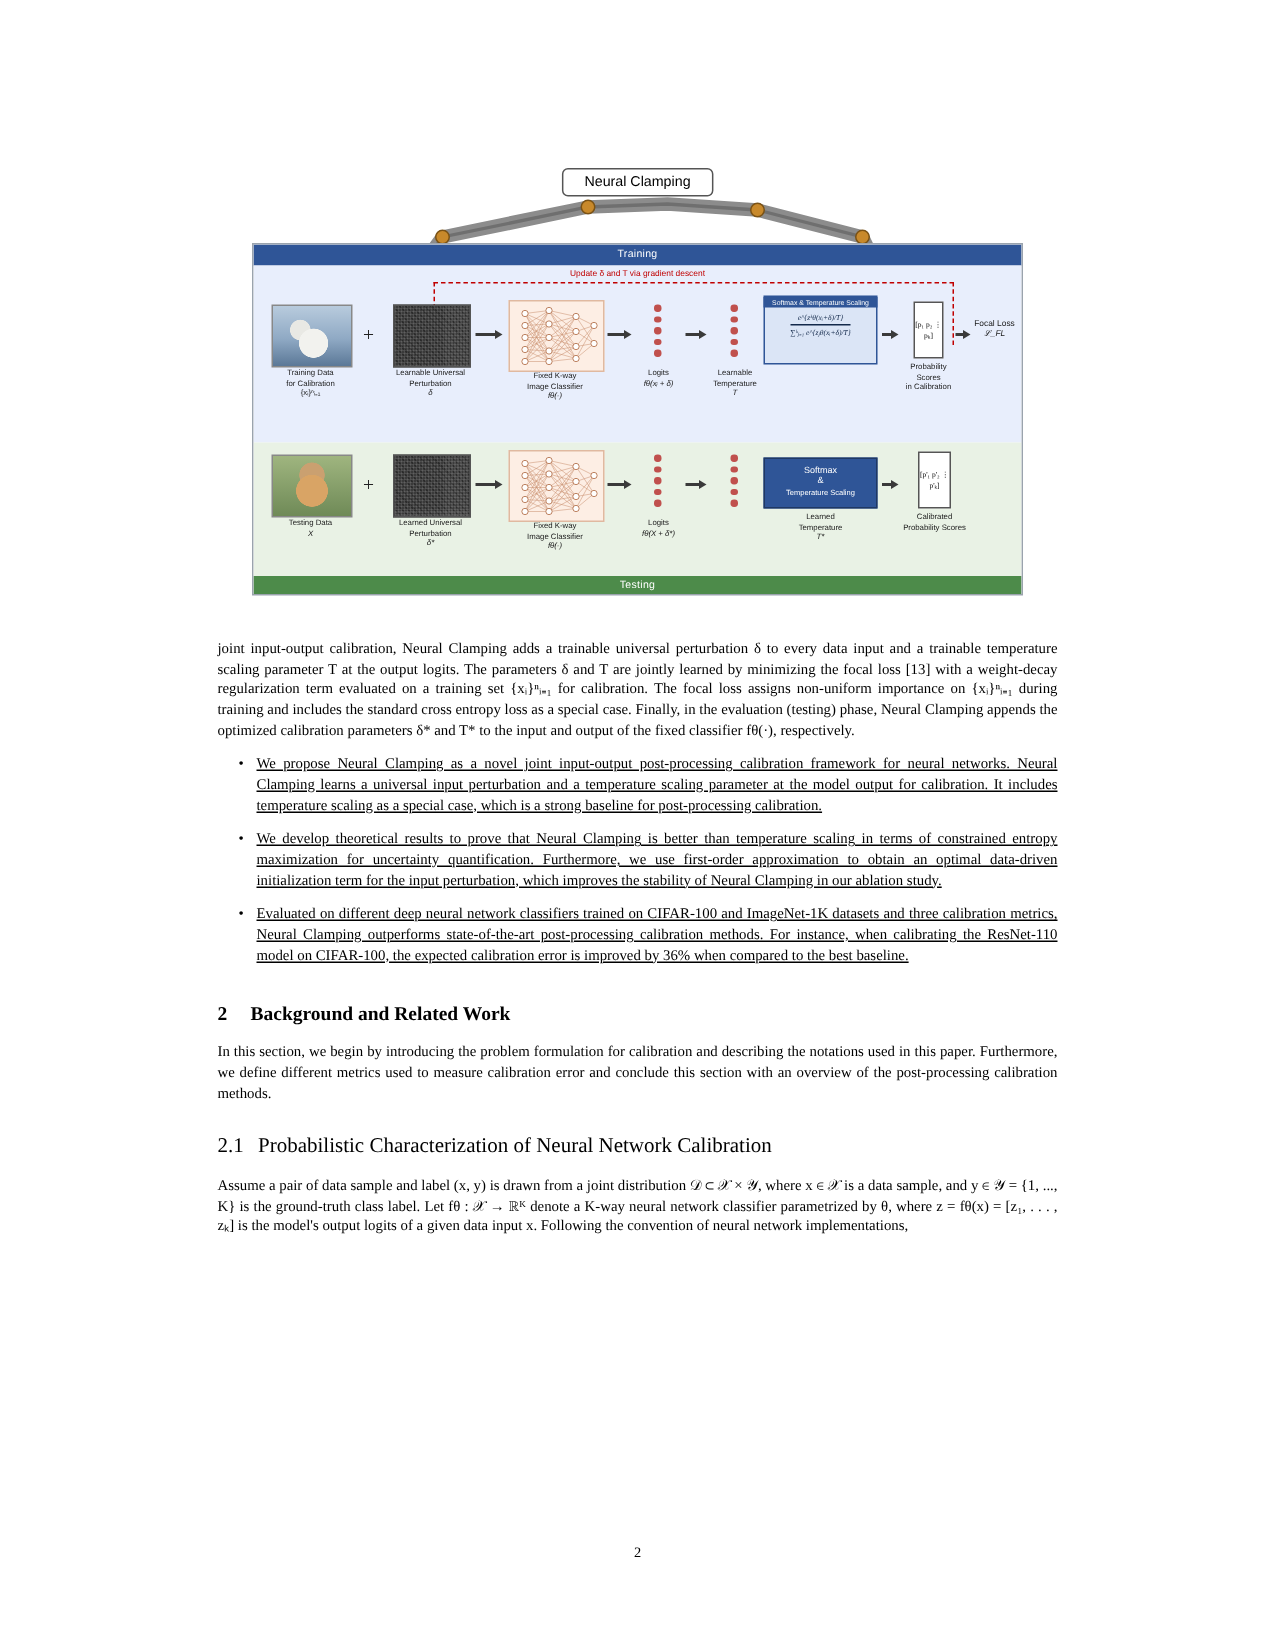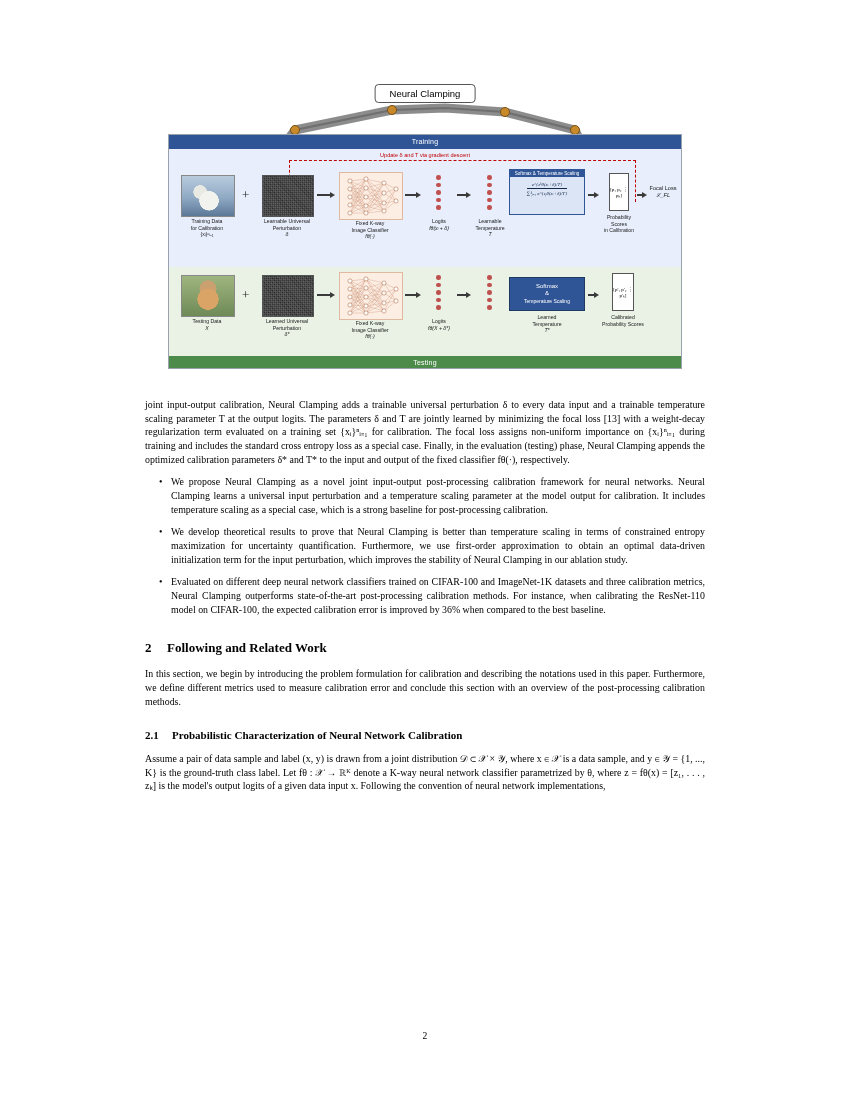--- a/index.html
+++ b/index.html
@@ -18,21 +18,21 @@
   .page {
     position: absolute;
     left: 0; top: 0;
     width: 850px;
     height: 1100px;
     background: #fff;
   }
   .content {
     position: absolute;
     left: 145px;
-    top: 72px;
+    top: 100px;
     width: 560px;
   }
 
   
   .figure-wrap {
     position: relative;
     width: 560px;
     height: 315px;
     margin: 0 auto;
   }
@@ -224,20 +224,21 @@
     font-size: 9.9px;
     line-height: 1.38;
     text-align: justify;
     margin: 11px 0 0 0;
     text-justify: inter-word;
   }
   ul.contrib {
     margin: 9px 0 0 0;
     padding-left: 16px;
     list-style: none;
+    text-decoration: underline;
   }
   ul.contrib li {
     font-size: 9.9px;
     line-height: 1.38;
     text-align: justify;
     margin-bottom: 9px;
     position: relative;
     padding-left: 10px;
   }
   ul.contrib li::before {
@@ -246,22 +247,22 @@
     left: -2px;
     top: 0;
   }
   h2.sec {
     font-size: 13px;
     font-weight: bold;
     margin: 24px 0 0 0;
   }
   h2.sec .num { display: inline-block; width: 22px; }
   h3.subsec {
-    font-size: 11px;
-    font-weight: bold;
+    font-size: 14px;
+    font-weight: normal;
     margin: 21px 0 0 0;
   }
   h3.subsec .num { display: inline-block; width: 27px; }
   .pagenum {
     position: absolute;
     left: 0; right: 0;
     top: 1030px;
     text-align: center;
     font-size: 9.6px;
   }
@@ -563,21 +564,21 @@
 
     <p class="body">joint input-output calibration, Neural Clamping adds a trainable universal perturbation δ to every data input and a trainable temperature scaling parameter T at the output logits. The parameters δ and T are jointly learned by minimizing the focal loss [13] with a weight-decay regularization term evaluated on a training set {xᵢ}ⁿᵢ₌₁ for calibration. The focal loss assigns non-uniform importance on {xᵢ}ⁿᵢ₌₁ during training and includes the standard cross entropy loss as a special case. Finally, in the evaluation (testing) phase, Neural Clamping appends the optimized calibration parameters δ* and T* to the input and output of the fixed classifier fθ(·), respectively.</p>
 
     <ul class="contrib">
       <li>We propose Neural Clamping as a novel joint input-output post-processing calibration framework for neural networks. Neural Clamping learns a universal input perturbation and a temperature scaling parameter at the model output for calibration. It includes temperature scaling as a special case, which is a strong baseline for post-processing calibration.</li>
       <li>We develop theoretical results to prove that Neural Clamping is better than temperature scaling in terms of constrained entropy maximization for uncertainty quantification. Furthermore, we use first-order approximation to obtain an optimal data-driven initialization term for the input perturbation, which improves the stability of Neural Clamping in our ablation study.</li>
       <li>Evaluated on different deep neural network classifiers trained on CIFAR-100 and ImageNet-1K datasets and three calibration metrics, Neural Clamping outperforms state-of-the-art post-processing calibration methods. For instance, when calibrating the ResNet-110 model on CIFAR-100, the expected calibration error is improved by 36% when compared to the best baseline.</li>
     </ul>
 
     <h2 class="sec">
-      <span class="num">2</span><span>Following and Related Work</span>
+      <span class="num">2</span><span>Background and Related Work</span>
     </h2>
     <p class="body">In this section, we begin by introducing the problem formulation for calibration and describing the notations used in this paper. Furthermore, we define different metrics used to measure calibration error and conclude this section with an overview of the post-processing calibration methods.</p>
 
     <h3 class="subsec">
       <span class="num">2.1</span><span>Probabilistic Characterization of Neural Network Calibration</span>
     </h3>
     <p class="body">Assume a pair of data sample and label (x, y) is drawn from a joint distribution 𝒟 ⊂ 𝒳 × 𝒴, where x ∈ 𝒳 is a data sample, and y ∈ 𝒴 = {1, ..., K} is the ground-truth class label. Let fθ : 𝒳 → ℝᴷ denote a K-way neural network classifier parametrized by θ, where z = fθ(x) = [z₁, . . . , zₖ] is the model's output logits of a given data input x. Following the convention of neural network implementations,</p>
   </div>
 
   <div class="pagenum">2</div>

